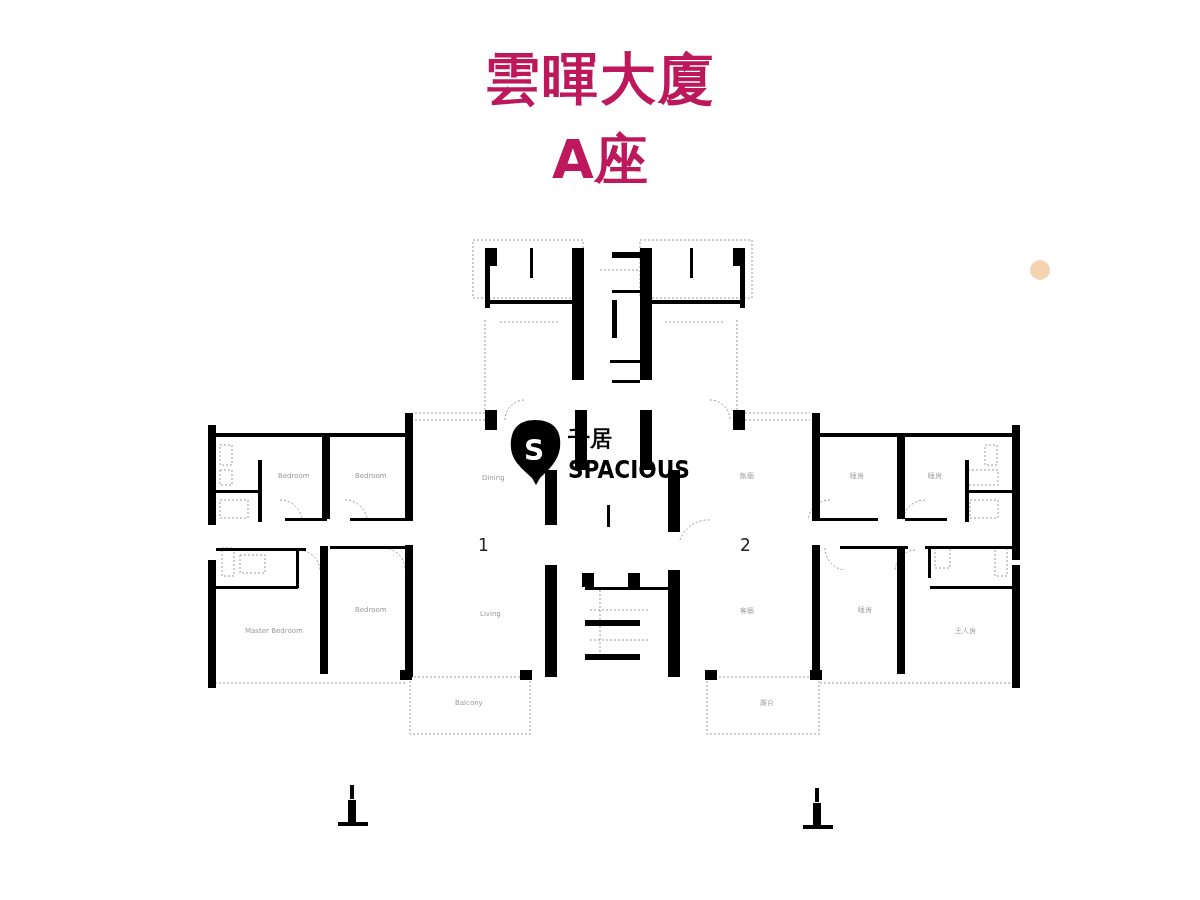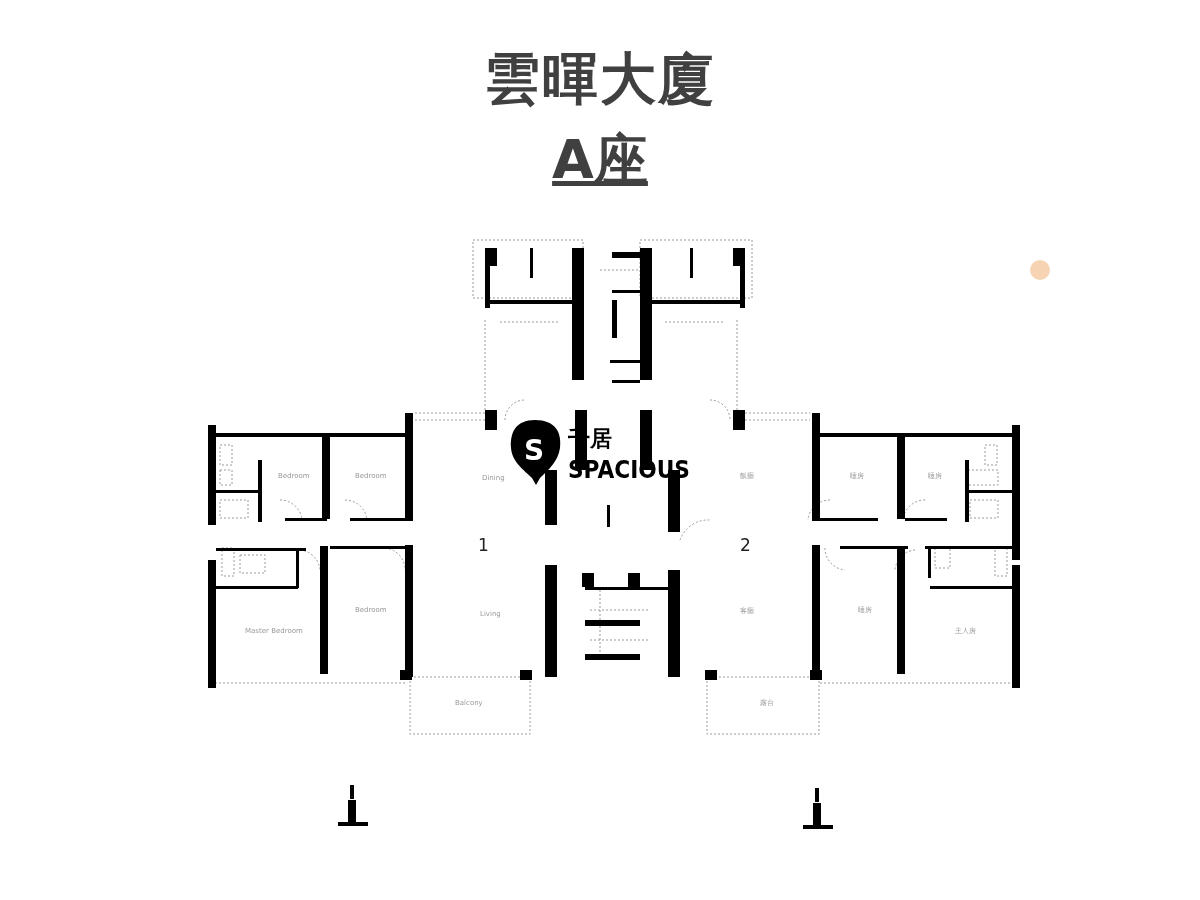--- a/index.html
+++ b/index.html
@@ -1,19 +1,19 @@
 <!DOCTYPE html>
 <html><head>
 <meta charset="utf-8">
 <style>
   html, body { margin: 0; padding: 0; background: #ffffff; }
   body { width: 1200px; height: 900px; position: relative; overflow: hidden; font-family: "DejaVu Sans", sans-serif; }
-  .title { position: absolute; left: 0; width: 1200px; text-align: center; color: #404040; font-weight: bold; }
+  .title { position: absolute; left: 0; width: 1200px; text-align: center; color: #be185d; font-weight: bold; }
   .t1 { top: 42px; font-size: 56px; letter-spacing: 2px; }
-  .t2 { top: 124px; font-size: 54px; text-decoration: underline; }
+  .t2 { top: 124px; font-size: 54px; }
   svg.plan { position: absolute; left: 0; top: 0; }
   .unit-num { font-family: "DejaVu Sans", sans-serif; font-size: 17px; fill: #222; }
   .room { font-family: "DejaVu Sans", sans-serif; font-size: 7px; fill: #999; }
   .wm-text { font-family: "DejaVu Sans", sans-serif; font-weight: bold; fill: #000; }
 </style>
 </head>
 <body>
 
 <div class="title t1">雲暉大廈</div>
 <div class="title t2">A座</div>

